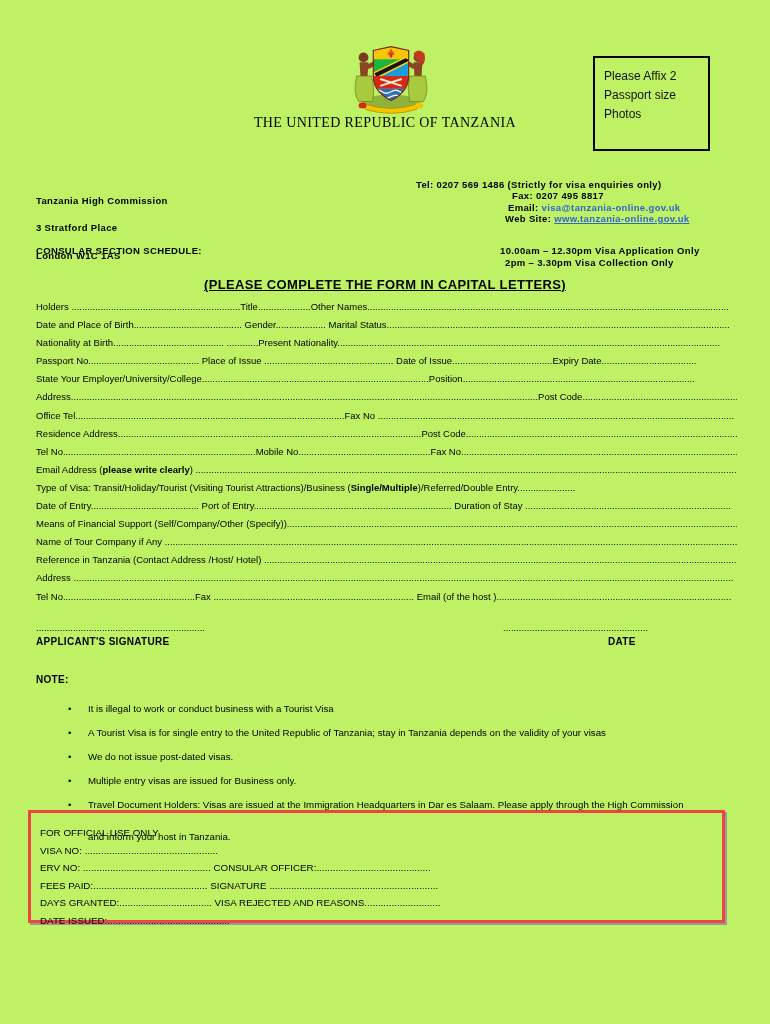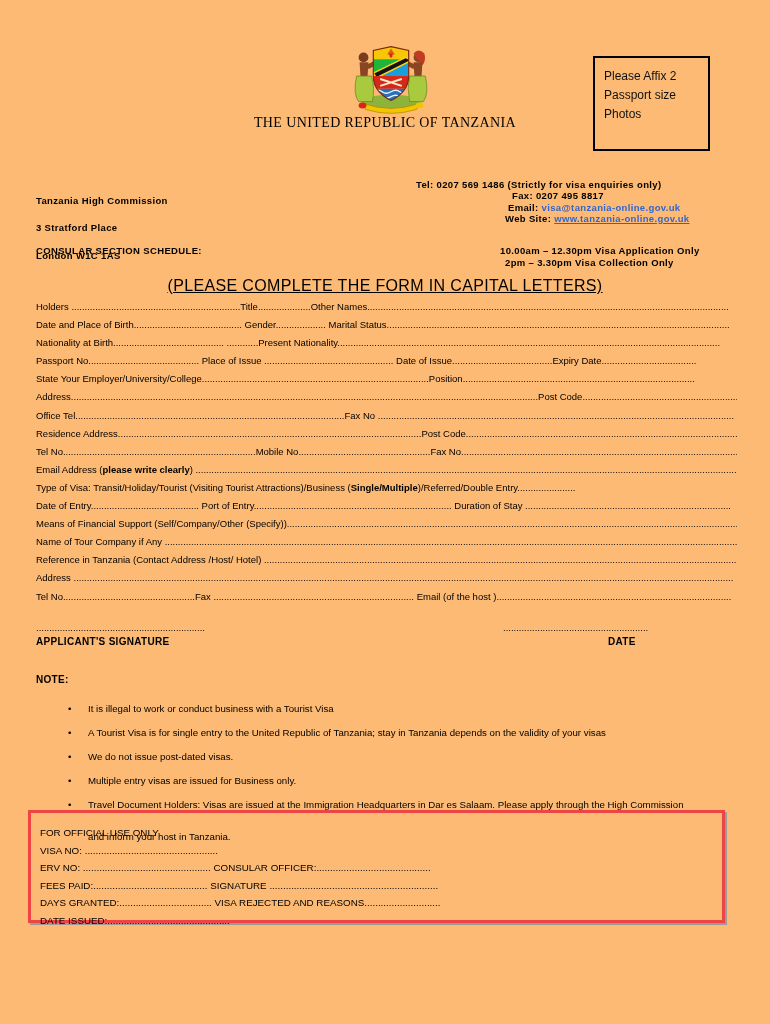--- a/index.html
+++ b/index.html
@@ -1,18 +1,18 @@
 <!DOCTYPE html>
 <html><head>
 <meta charset="utf-8">
 <style>
   * { margin:0; padding:0; box-sizing:border-box; }
   html,body { background:#ffffff; }
   .page {
-    position:relative; width:770px; height:1024px; background:#fdba74;
+    position:relative; width:770px; height:1024px; background:#bef264;
     font-family:"Liberation Sans", sans-serif; color:#000; overflow:hidden;
   }
   .b { font-weight:bold; }
   
   .emblem { position:absolute; left:337px; top:40px; width:108px; height:76px; }
   .title1 { position:absolute; top:115px; left:0; width:770px; text-align:center;
             font-family:"Liberation Serif", serif; font-weight:normal; font-size:14px; letter-spacing:0.4px; }
   .title2 { position:absolute; top:147px; left:0; width:770px; text-align:center;
             font-family:"Liberation Serif", serif; font-weight:bold; font-size:13.5px; letter-spacing:0.4px; }
   .photo-box { position:absolute; left:593px; top:56px; width:117px; height:95px;
@@ -27,21 +27,21 @@
   .tb-web   { padding-left:89px; }
   .link { text-decoration:none; font-weight:bold; cursor:pointer; }
   .link.u { text-decoration:underline; }
   
   .schedule { position:absolute; left:36px; top:245px; width:700px; font-size:9.5px; font-weight:bold; letter-spacing:0.35px; }
   .sched-lines { position:absolute; left:464px; top:0; }
   .sched-lines div { line-height:12px; white-space:nowrap; }
   .sched-lines .ind { padding-left:5px; }
   
   .form-heading { position:absolute; top:277px; left:0; width:770px; text-align:center;
-                  font-size:16px; font-weight:normal; text-decoration:underline; letter-spacing:0.35px; }
+                  font-size:13px; font-weight:bold; text-decoration:underline; letter-spacing:0.35px; }
   
   .rows { position:absolute; left:36px; top:298px; width:701px; font-size:9.5px; }
   .row  { line-height:18.1px; white-space:nowrap; overflow:hidden; width:701px; }
   
   .sig { position:absolute; left:36px; top:620px; width:700px; height:40px; font-size:9.5px; }
   .sig-dots-left  { position:absolute; left:0;   top:2px; }
   .sig-dots-right { position:absolute; left:467px; top:2px; }
   .sig-label-left  { position:absolute; left:0;   top:16px; font-size:10px; font-weight:bold; letter-spacing:0.3px; }
   .sig-label-right { position:absolute; left:572px; top:16px; font-size:10px; font-weight:bold; letter-spacing:0.3px; }
   

